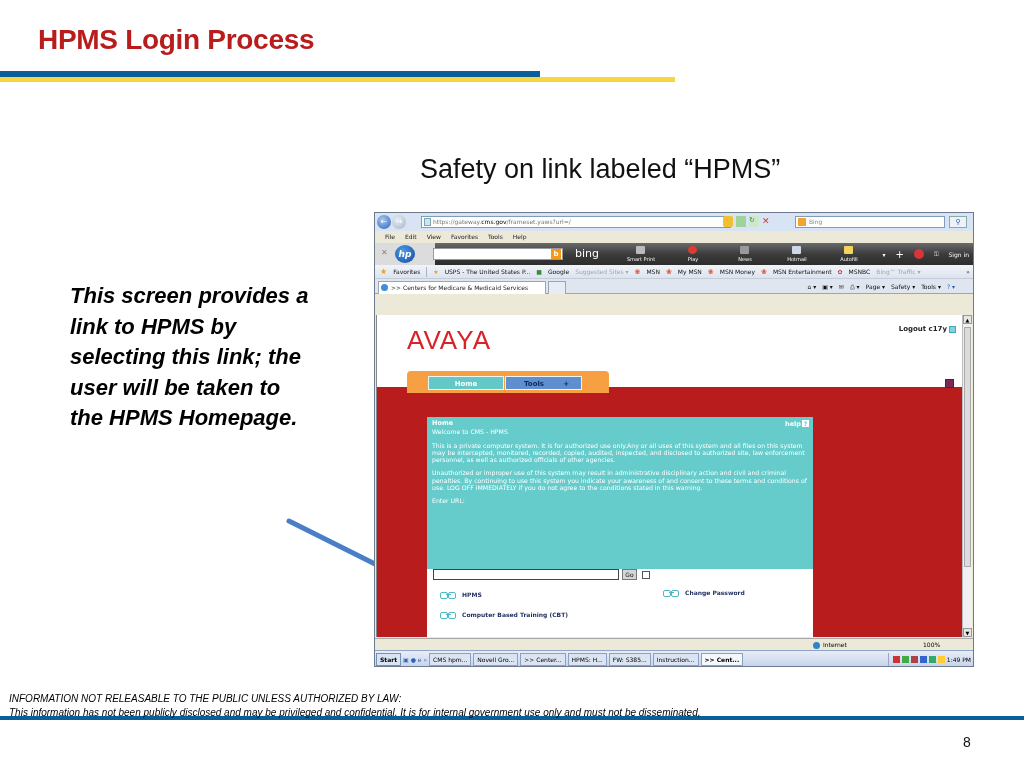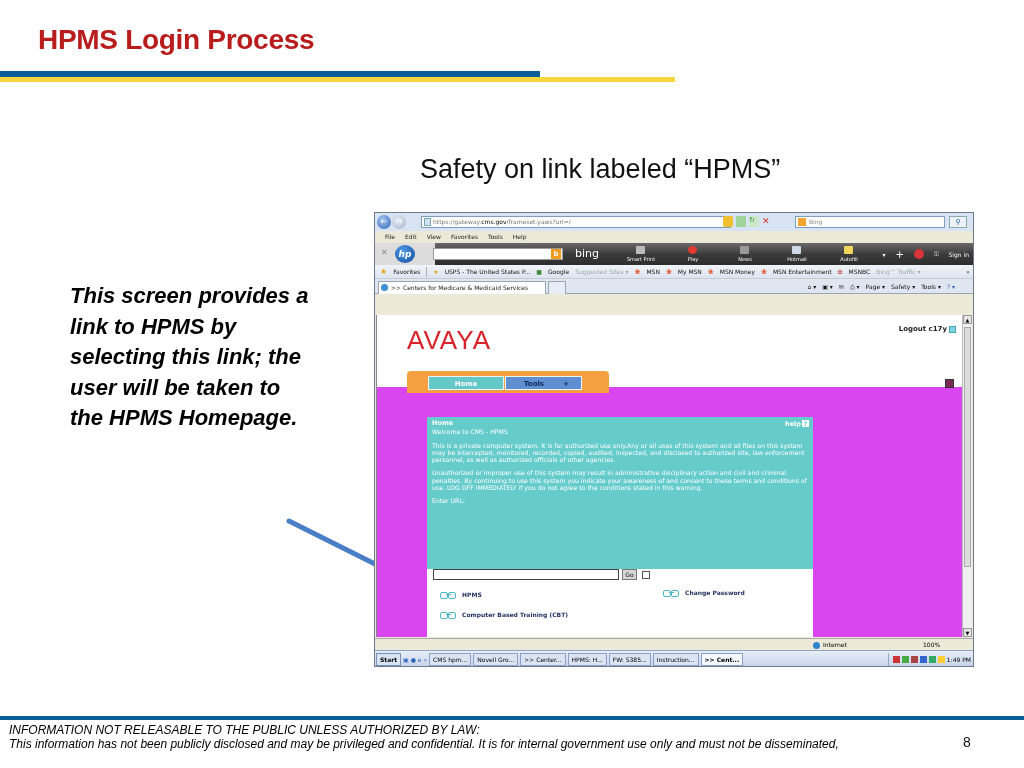--- a/index.html
+++ b/index.html
@@ -58,21 +58,21 @@
   .fav-row .msn { color: #e24b1f; font-size: 7px; }
   .fav-row .muted { color: #9aa; }
   .sep { width: 1px; height: 10px; background: #a9b3c1; }
 
   .tab-row { height: 15px; background: #dfe6f0; position: relative; border-bottom: 1px solid #9aa6b6; }
   .tab { position: absolute; left: 3px; top: 2px; width: 168px; height: 13px; background: #fff; border: 1px solid #9aa6b6; border-bottom: none; font-size: 6px; line-height: 12px; padding-left: 12px; color: #222; }
   .tab .ti { position: absolute; left: 2px; top: 2px; width: 7px; height: 7px; border-radius: 50%; background: #3d8fd6; }
   .newtab { position: absolute; left: 173px; top: 2px; width: 18px; height: 13px; border: 1px solid #9aa6b6; border-bottom: none; background: #e8edf5; }
   .cmdbar { position: absolute; right: 18px; top: 2px; display: flex; gap: 6px; font-size: 6px; color: #111; line-height: 11px; }
 
-  .page { position: absolute; left: 1px; top: 102px; width: 588px; height: 322px; background: #d946ef; border-left: 1px solid #888; }
+  .page { position: absolute; left: 1px; top: 102px; width: 588px; height: 322px; background: #b91c1c; border-left: 1px solid #888; }
   .page-top { height: 72px; background: #fff; position: relative; }
   .avaya { position: absolute; left: 30px; top: 10px; font-size: 26px; color: #d8232a; letter-spacing: 1px; font-family: "Liberation Sans", sans-serif; }
   .logout { position: absolute; right: 8px; top: 10px; font-size: 7px; font-weight: bold; color: #222; }
   .logout .lg { display: inline-block; width: 7px; height: 7px; background: #7fd1e4; border: 1px solid #4aa; vertical-align: middle; margin-left: 2px; }
   .navtabs { position: absolute; left: 30px; top: 56px; width: 202px; height: 22px; background: #f7a043; border-radius: 4px 4px 0 0; }
   .navtab-home { position: absolute; left: 21px; top: 5px; width: 76px; height: 14px; background: #64c8c8; color: #fff; font-weight: bold; font-size: 7px; line-height: 14px; text-align: center; border: 1px solid #e8f6f6; }
   .navtab-tools { position: absolute; left: 98px; top: 5px; width: 77px; height: 14px; background: #5f8fd0; color: #0d2a5a; font-weight: bold; font-size: 7px; line-height: 14px; text-align: left; padding-left: 18px; border: 1px solid #e8f6f6; }
   .navtab-tools .plus { position: absolute; right: 12px; top: 0; }
   .wicon { position: absolute; right: 10px; top: 64px; width: 9px; height: 9px; background: #7a2a55; border: 1px solid #333; }
 
@@ -107,21 +107,21 @@
 
   .taskbar { position: absolute; left: 0; top: 437px; width: 600px; height: 17px; background: linear-gradient(#e8eef8, #c5d3ea); border-top: 1px solid #8fa5c8; display: flex; align-items: center; gap: 2px; padding-left: 1px; font-size: 6px; white-space: nowrap; }
   .startbtn { height: 13px; padding: 0 3px; background: #d8e3f3; border: 1px solid #7790b8; font-weight: bold; line-height: 11px; }
   .task { height: 13px; padding: 0 3px; background: #dbe4f2; border: 1px solid #8ba0c4; line-height: 11px; }
   .task.active { background: #f4f7fc; font-weight: bold; }
   .tray { margin-left: auto; height: 13px; padding: 0 4px; display: flex; align-items: center; gap: 2px; border-left: 1px solid #98a9c6; }
   .tray i { display: inline-block; width: 7px; height: 7px; }
 
   
   .footer-rule { position: absolute; left: 0; top: 716px; width: 1024px; height: 4px; background: #0a5f99; }
-  .footer { position: absolute; left: 9px; top: 723px; width: 900px; font-size: 12px; font-style: italic; line-height: 14px; color: #000; font-family: "Liberation Sans", sans-serif; }
+  .footer { position: absolute; left: 9px; top: 692px; width: 900px; font-size: 10px; font-style: italic; line-height: 14px; color: #000; font-family: "Liberation Sans", sans-serif; }
   .page-num { position: absolute; left: 963px; top: 734px; font-size: 14px; color: #111; }
 </style>
 </head>
 <body>
 
 <div class="slide-title">HPMS Login Process</div>
 <div class="rule-yellow"></div>
 <div class="rule-blue"></div>
 
 <div class="instruction">Safety on link labeled  “HPMS”</div>

